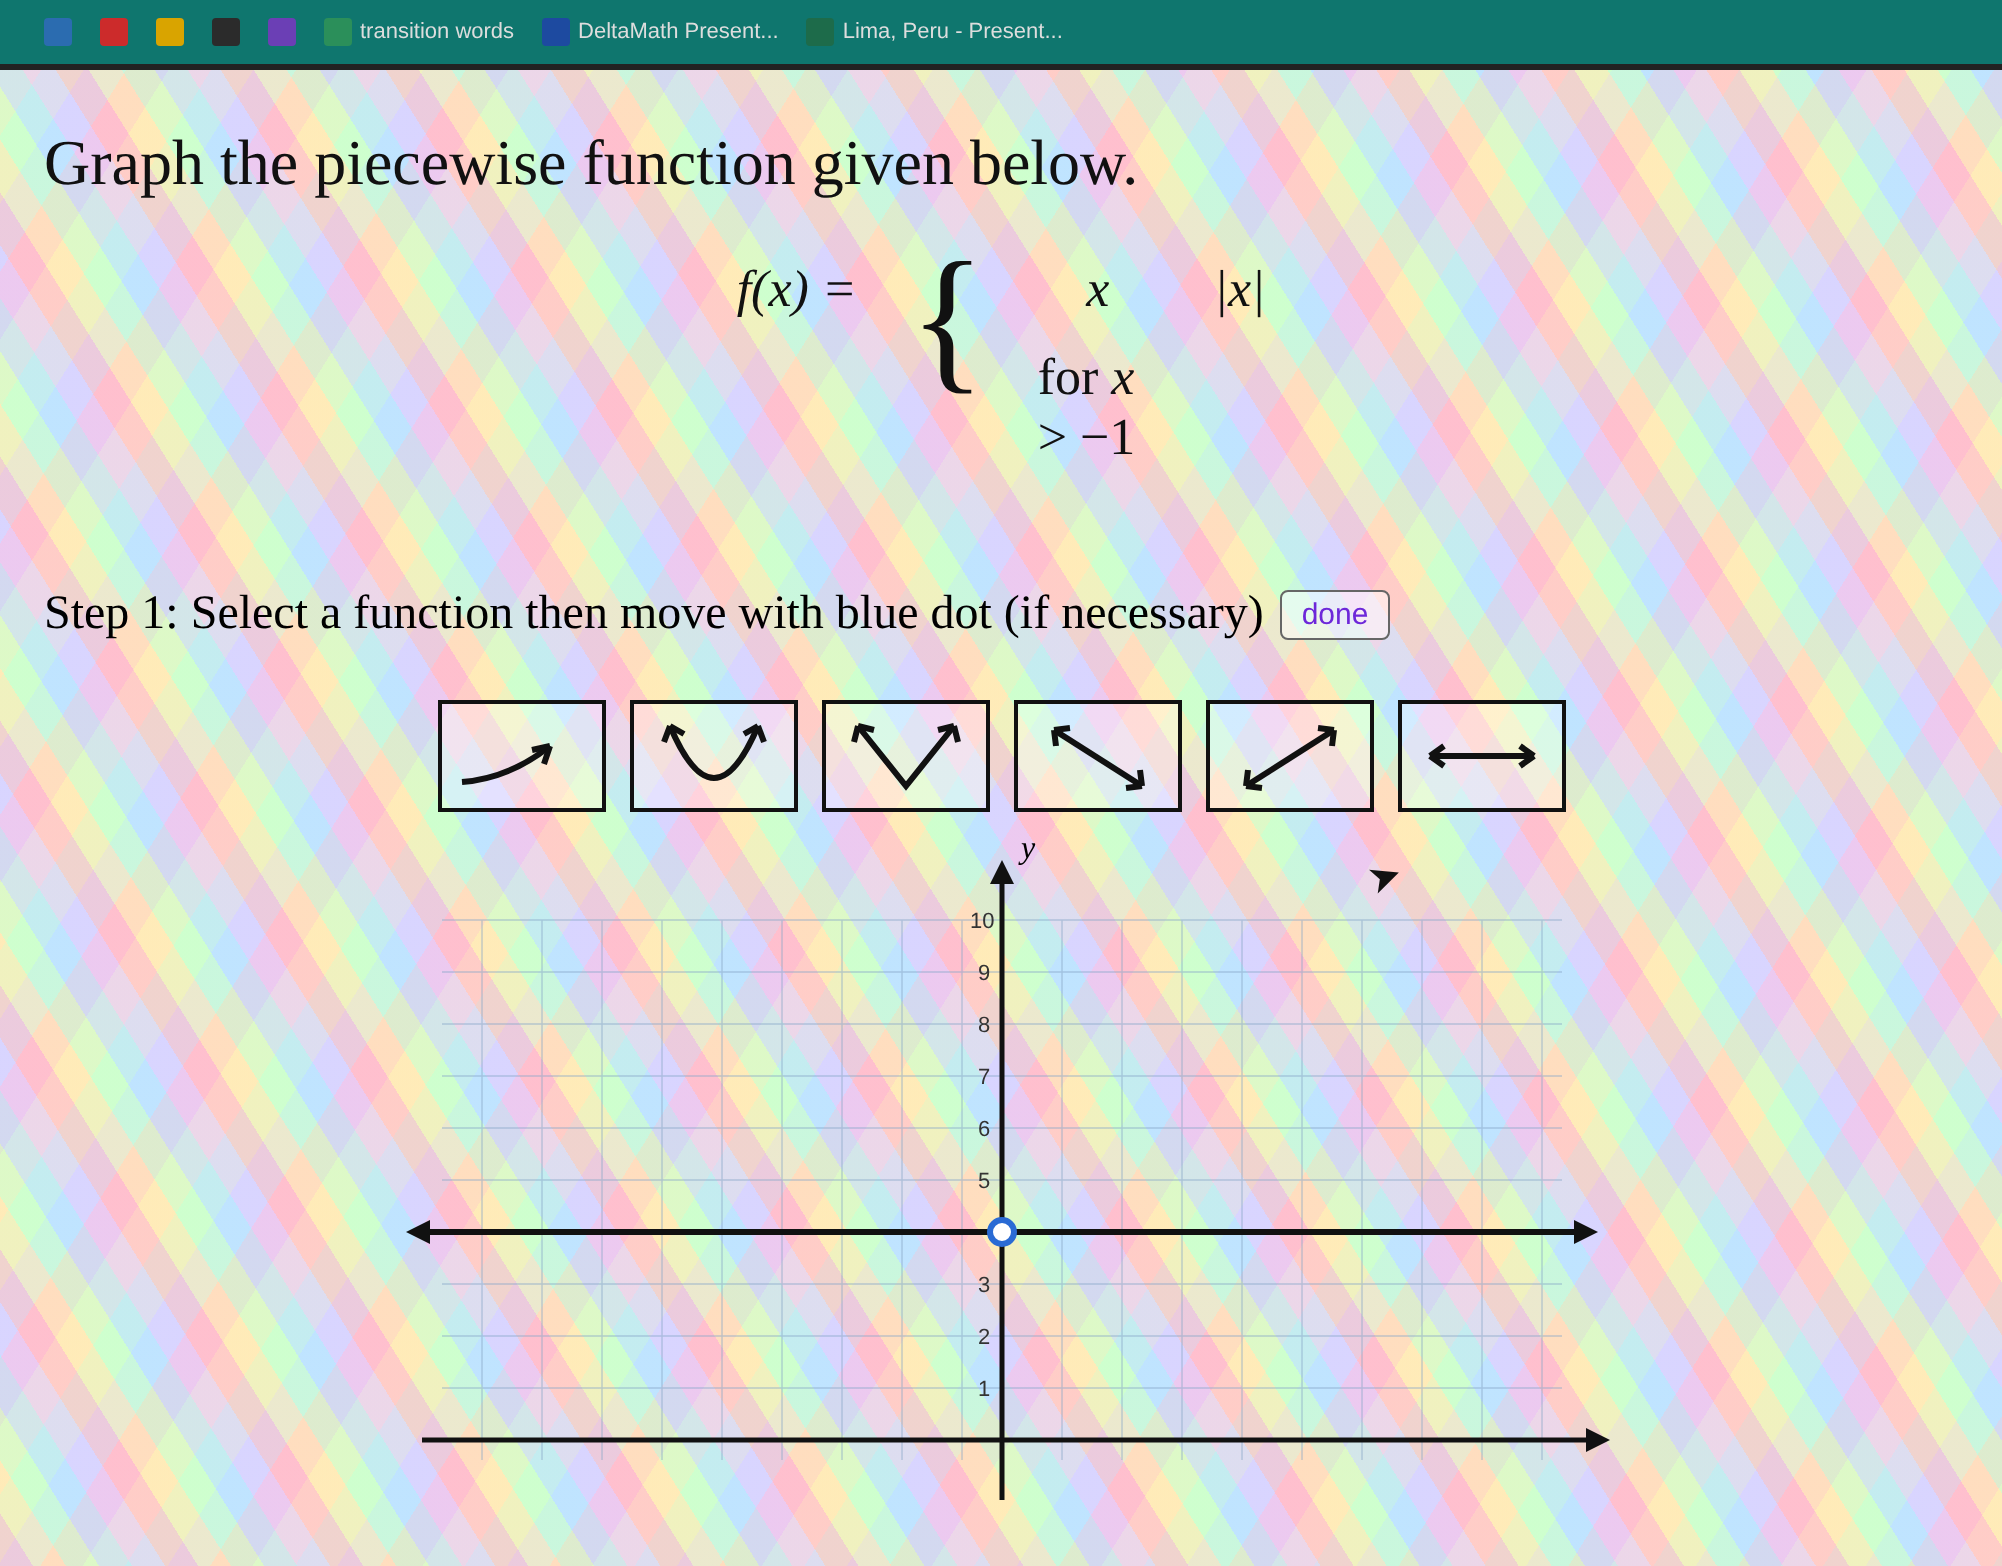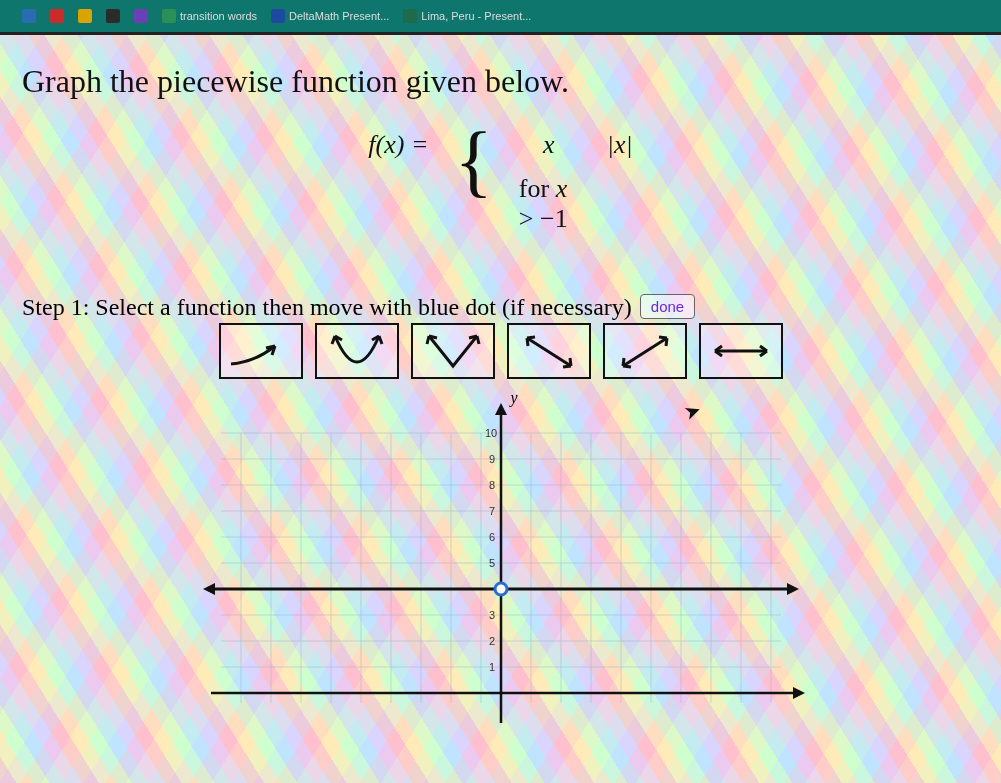--- a/index.html
+++ b/index.html
@@ -106,23 +106,23 @@
       text-align: center;
     }
     .cases .cond {
       font-style: normal;
     }
     .cases .cond .var {
       font-style: italic;
     }
     .step-row {
       display: flex;
-      align-items: flex-start;
+      align-items: center;
       gap: 8px;
-      margin-bottom: 2px;
+      margin-bottom: 29px;
     }
     .step-label {
       font-size: 24px;
     }
     .step-label .bold {
       font-weight: normal;
     }
     .done-btn {
       border: 1px solid #666;
       border-radius: 4px;

